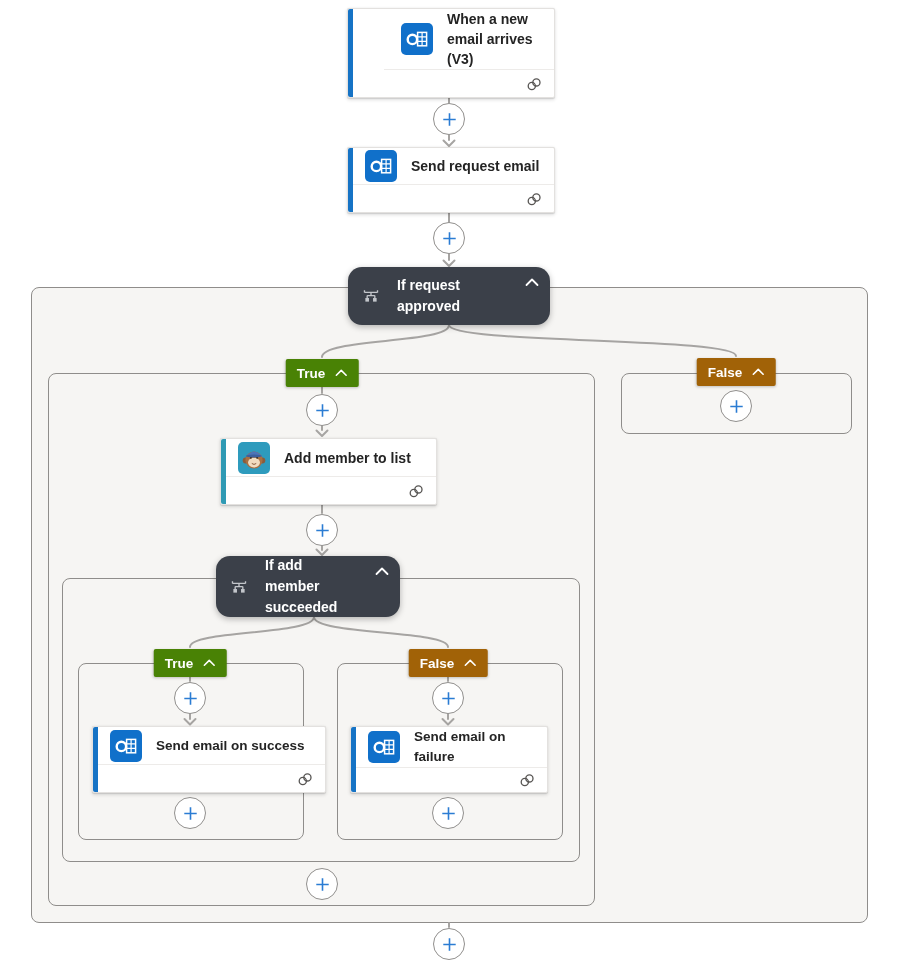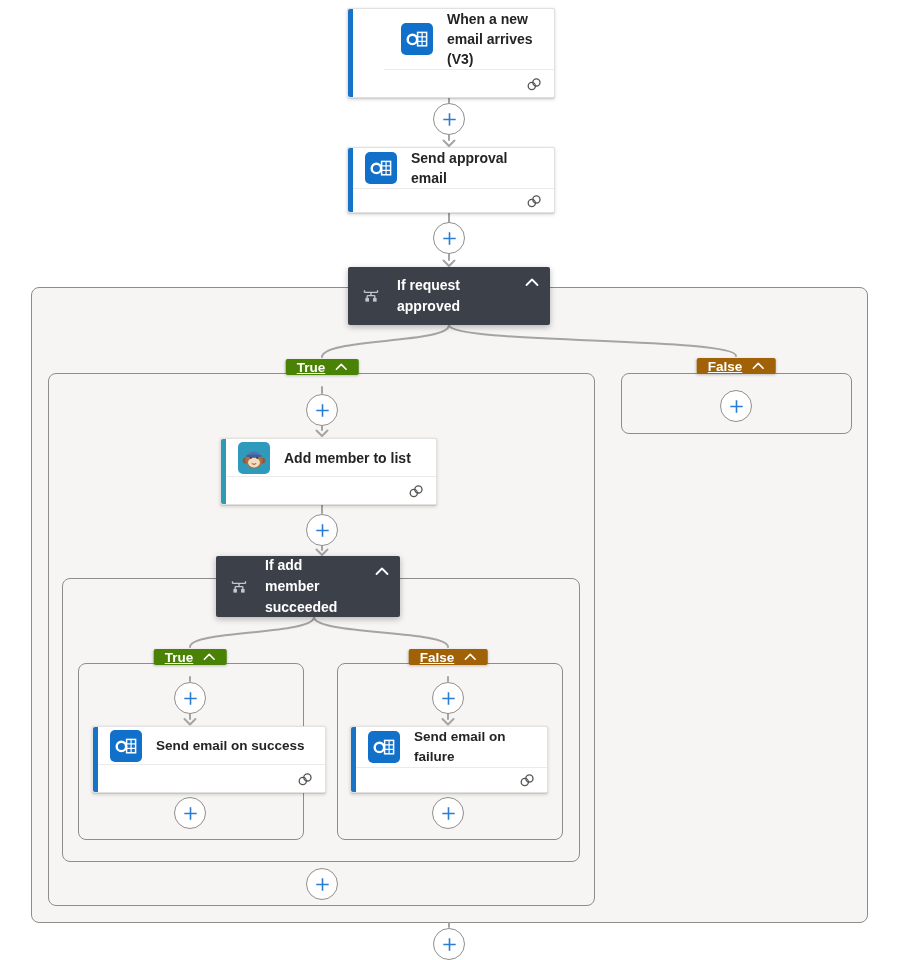--- a/index.html
+++ b/index.html
@@ -25,33 +25,33 @@
   }
   .action-card .accent{position:absolute;left:0;top:0;bottom:0;width:5px;border-radius:2px 0 0 2px;}
   .card-body{flex:1;display:flex;align-items:center;gap:14px;padding:0 12px 0 17px;}
   .card-icon{width:32px;height:32px;flex:0 0 32px;}
   .card-title{font-size:14px;font-weight:700;color:#242424;line-height:20px;}
   .card-footer{height:27px;border-top:1px solid #edebe9;display:flex;align-items:center;justify-content:flex-end;padding:0 11px;}
   .link-icon{width:18px;height:16px;color:#575553;}
 
   
   .condition-card{
-    position:absolute;background:#3b4049;border-radius:2px;color:#ffffff;
+    position:absolute;background:#3b4049;border-radius:14px;color:#ffffff;
     box-shadow:0 2px 6px rgba(0,0,0,.28);
     display:flex;align-items:center;gap:17px;padding:12px 14px;box-sizing:border-box;z-index:3;cursor:pointer;
   }
   .condition-icon{width:18px;height:18px;color:#c3c6cb;flex:0 0 18px;}
   .condition-title{font-size:14px;font-weight:700;line-height:21px;padding-right:26px;}
   .collapse-chevron{position:absolute;top:11px;right:11px;width:14px;height:9px;color:#ffffff;cursor:pointer;}
 
   
   .branch-badge{
-    position:absolute;transform:translateX(-50%);height:16px;border-radius:2px;color:#fff;
+    position:absolute;transform:translateX(-50%);height:28px;border-radius:2px;color:#fff;
     display:flex;align-items:center;gap:9px;padding:0 11px;font-size:13.5px;font-weight:700;
-    z-index:3;box-shadow:0 1px 3px rgba(0,0,0,.22);cursor:pointer;box-sizing:border-box;text-decoration:underline;
+    z-index:3;box-shadow:0 1px 3px rgba(0,0,0,.22);cursor:pointer;box-sizing:border-box;
   }
   .badge-true{background:#498205;}
   .badge-false{background:#a16207;}
   .badge-chevron{width:13px;height:8px;color:#fff;}
 
   
   .plus{
     position:absolute;width:32px;height:32px;border-radius:50%;background:#ffffff;
     border:1px solid #918f8d;box-sizing:border-box;display:flex;align-items:center;justify-content:center;
     z-index:2;cursor:pointer;
@@ -148,21 +148,21 @@
         <use href="#sym-plus"></use>
       </svg>
     </div>
 
   <div class="action-card" style="left:347px;top:147px;width:208px;height:66px;">
     <div class="accent" style="background:#1673c5;"></div>
     <div class="card-body">
       <svg class="card-icon">
           <use href="#sym-outlook"></use>
         </svg>
-      <div class="card-title">Send approval email</div>
+      <div class="card-title">Send request email</div>
     </div>
     <div class="card-footer">
       <svg class="link-icon">
           <use href="#sym-link"></use>
         </svg>
     </div>
   </div>
 
   <div class="plus" style="left:433px;top:222px;">
       <svg>

